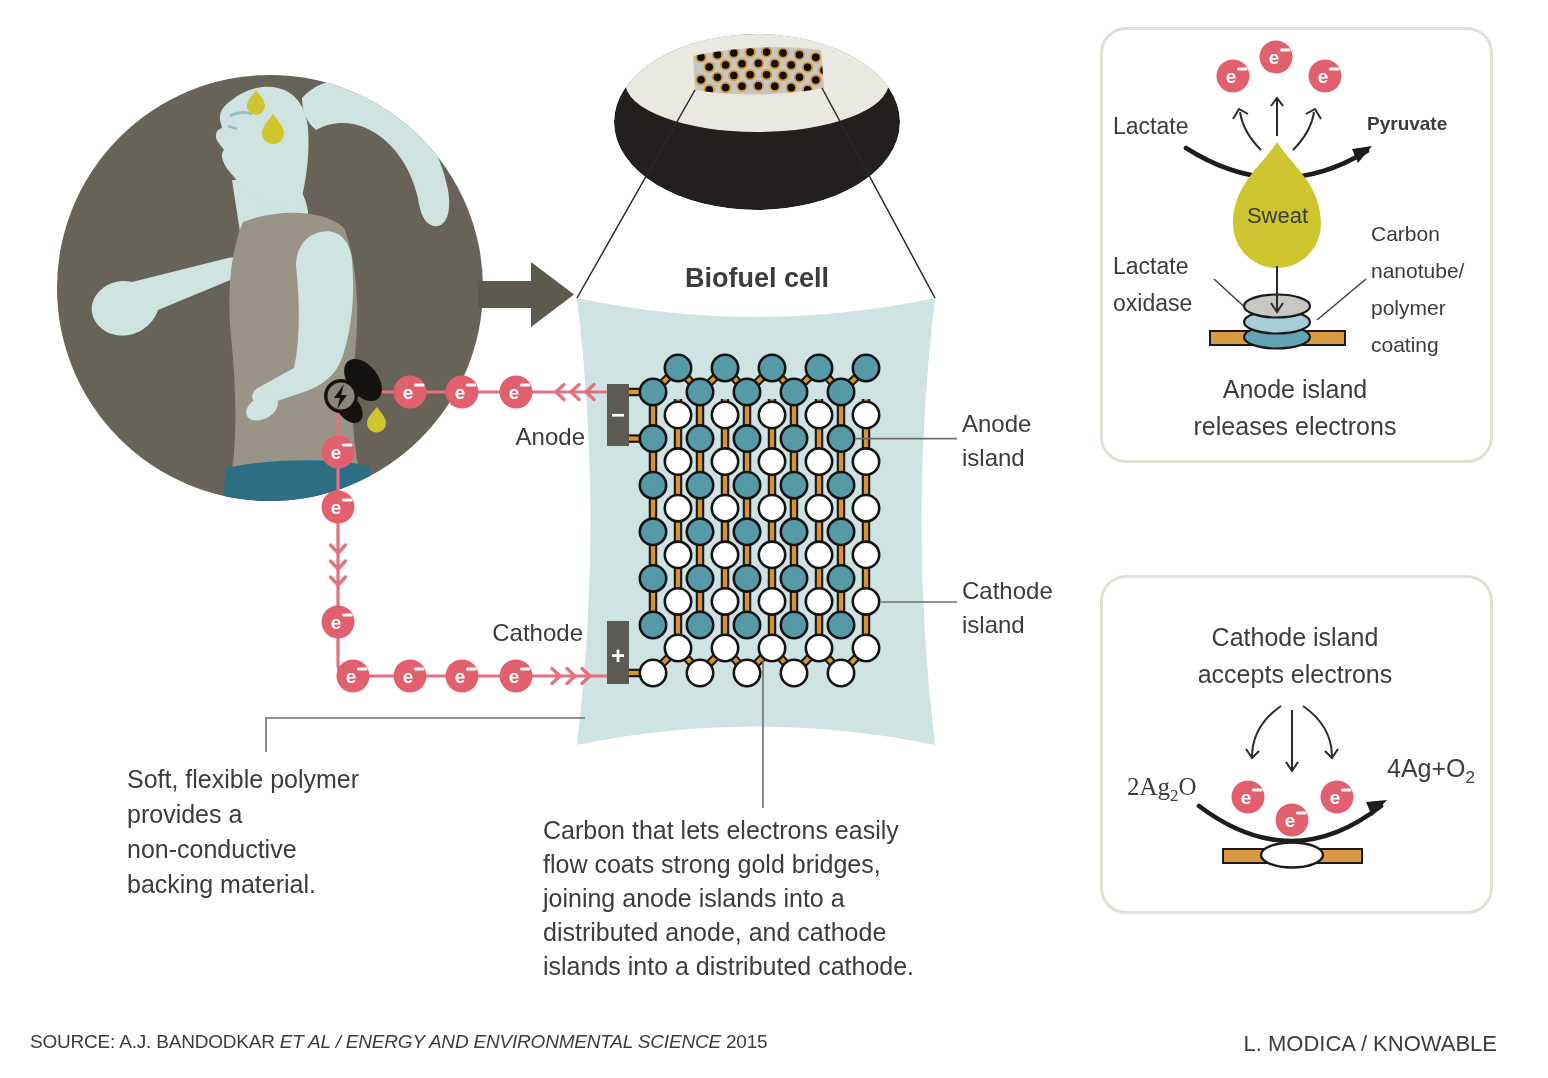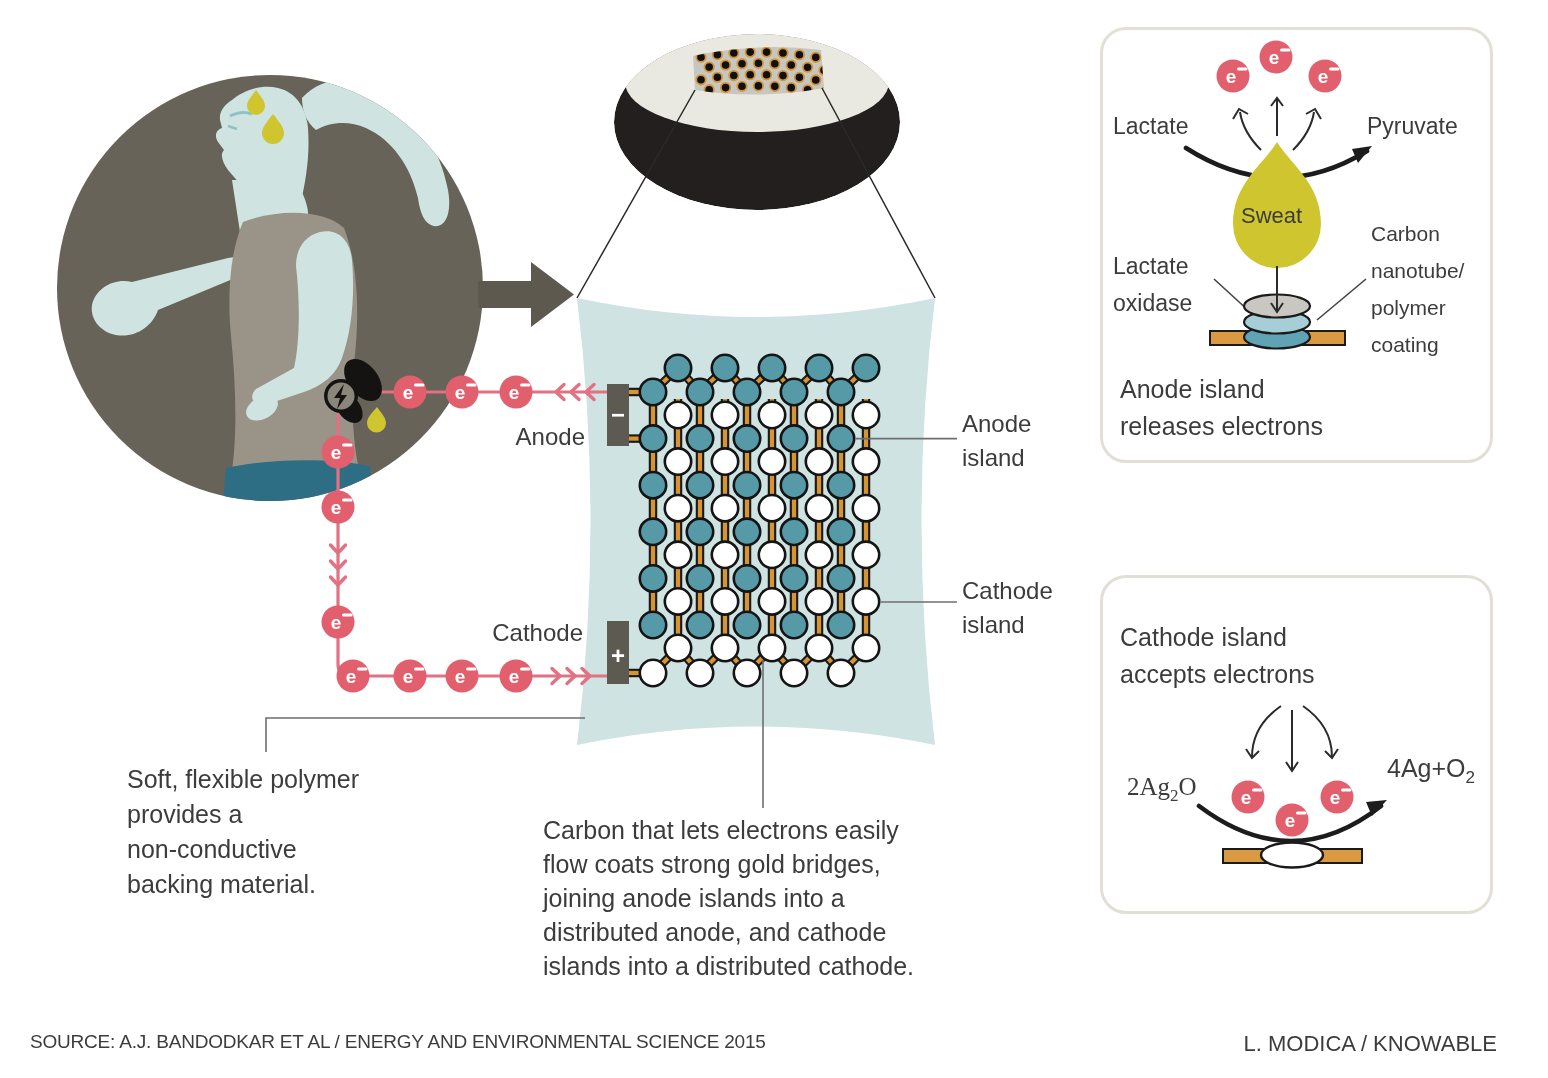--- a/index.html
+++ b/index.html
@@ -2,24 +2,24 @@
 <html style="--text: #3c3c3c; --teal: #579aa7; --gold: #d89430; --pink: #e2606e; --pinkline: #e27181; --cellbg: #cfe3e2; --circle: #686358; --skin: #cfe3e1; --shirt: #9a9488; --shorts: #2e6e85; --sweat: #cfc52e; --arrow: #5d594f; --terminal: #5d5a52; --bandblack: #231f1f; --bandinner: #e9e9e1; --patchgray: #c7c7c1; --discgray: #c8c7c2; --disclight: #a6ced6; --discteal: #5fa3b4; --tan: #da9a41; --panel-border: #e2e0d6; --pointer: #6e6e6e;"><head>
 <meta charset="utf-8">
 <style>
   html,body{margin:0;padding:0;background:#fff;}
   .canvas{position:relative;width:1548px;height:1078px;background:#fff;overflow:hidden;
           font-family:"Liberation Sans",sans-serif;}
   .panel{position:absolute;background:#fff;border:3px solid var(--panel-border,#e2e0d6);
          border-radius:26px;z-index:1;}
   svg.fig{position:absolute;left:0;top:0;z-index:2;pointer-events:none;}
   .t{position:absolute;color:var(--text,#3c3c3c);white-space:pre-line;z-index:3;line-height:1.35;}
-  .tc{}
+  .tc{text-align:center;}
   .tr{text-align:right;}
   .sub{font-size:17px;vertical-align:-6px;}
-  .it{text-align:right;}
+  .it{font-style:italic;text-align:right;}
 </style>
 </head>
 <body>
 
 <div class="canvas">
 
   <div class="panel" style="left:1100px;top:27px;width:387px;height:430px;"></div>
   <div class="panel" style="left:1100px;top:575px;width:387px;height:333px;"></div>
 
   <svg class="fig" width="1548" height="1078" viewBox="0 0 1548 1078">
@@ -494,41 +494,42 @@
           <line x1="1297.5" y1="813" x2="1305" y2="813" stroke="#fff" stroke-width="3" stroke-linecap="round"></line>
         </g>
         <g>
           <circle cx="1337" cy="797" r="16.5" fill="var(--pink)"></circle>
           <text x="1335" y="803.5" text-anchor="middle" font-size="19" font-weight="bold" fill="#ffffff" font-family="&quot;Liberation Sans&quot;,sans-serif">e</text>
           <line x1="1342.5" y1="790" x2="1350" y2="790" stroke="#fff" stroke-width="3" stroke-linecap="round"></line>
         </g>
       </g>
   </svg>
 
+  <div class="t tc" style="left:580px;top:260px;width:354px;font-size:27px;font-weight:bold;">Biofuel cell</div>
 
   <div class="t tr" style="left:435px;top:421px;width:150px;font-size:24px;">Anode</div>
   <div class="t tr" style="left:413px;top:617px;width:170px;font-size:24px;">Cathode</div>
 
   <div class="t" style="left:962px;top:407px;font-size:24px;line-height:34px;">Anode
 island</div>
   <div class="t" style="left:962px;top:574px;font-size:24px;line-height:34px;">Cathode
 island</div>
 
   <div class="t" style="left:543px;top:813px;font-size:25px;line-height:34px;">Carbon that lets electrons easily
 flow coats strong gold bridges,
 joining anode islands into a
 distributed anode, and cathode
 islands into a distributed cathode.</div>
   <div class="t" style="left:127px;top:762px;font-size:25px;line-height:35px;">Soft, flexible polymer
 provides a
 non-conductive
 backing material.</div>
 
   <div class="t" style="left:1113px;top:111px;font-size:23px;">Lactate</div>
-  <div class="t" style="left:1367px;top:111px;font-size:23px;">Pyruvate</div>
+  <div class="t" style="left:1367px;top:111px;font-size:19px;font-weight:bold;">Pyruvate</div>
   <div class="t tc" style="left:1241px;top:201px;width:73px;font-size:22px;">Sweat</div>
   <div class="t" style="left:1113px;top:248px;font-size:23px;line-height:37px;">Lactate
 oxidase</div>
   <div class="t" style="left:1371px;top:215px;font-size:21px;line-height:37px;">Carbon
 nanotube/
 polymer
 coating</div>
   <div class="t tc" style="left:1120px;top:371px;width:350px;font-size:25px;line-height:37px;">Anode island
 releases electrons</div>
 

